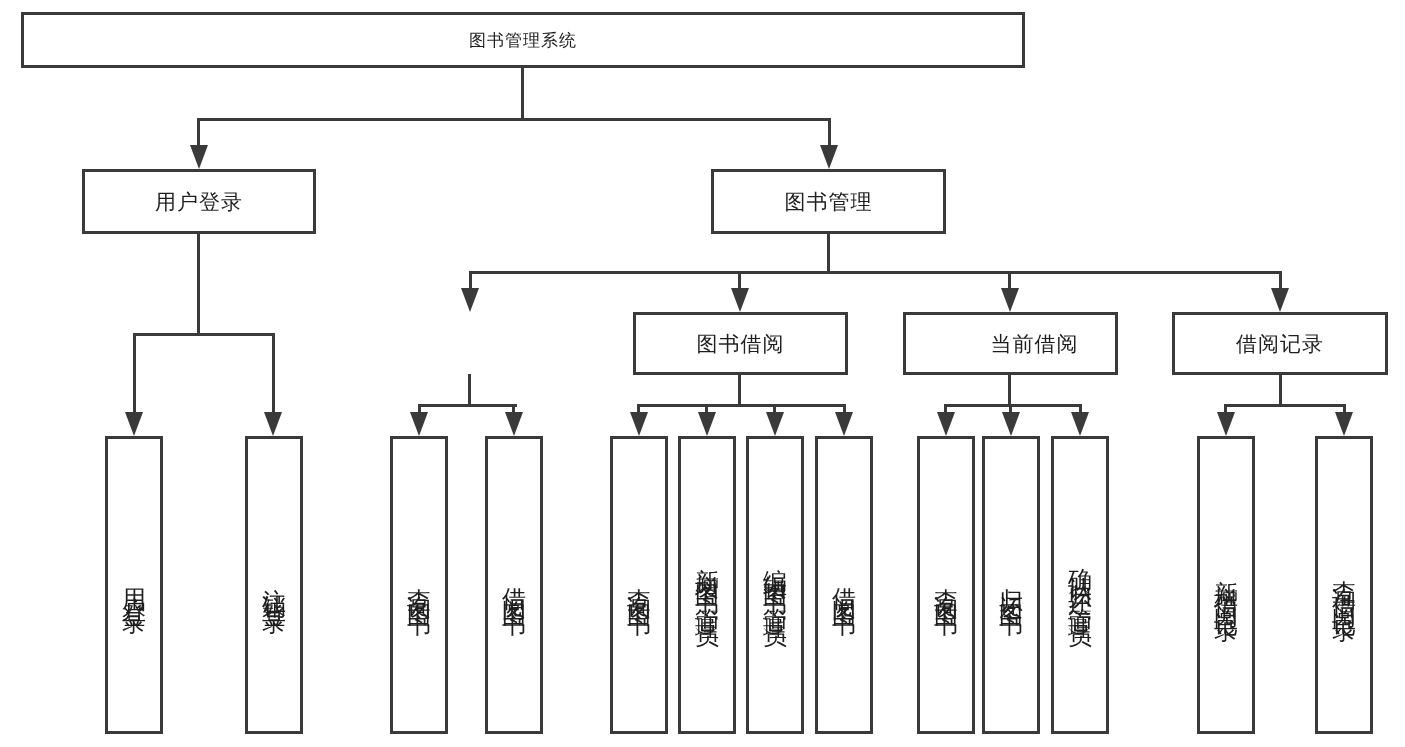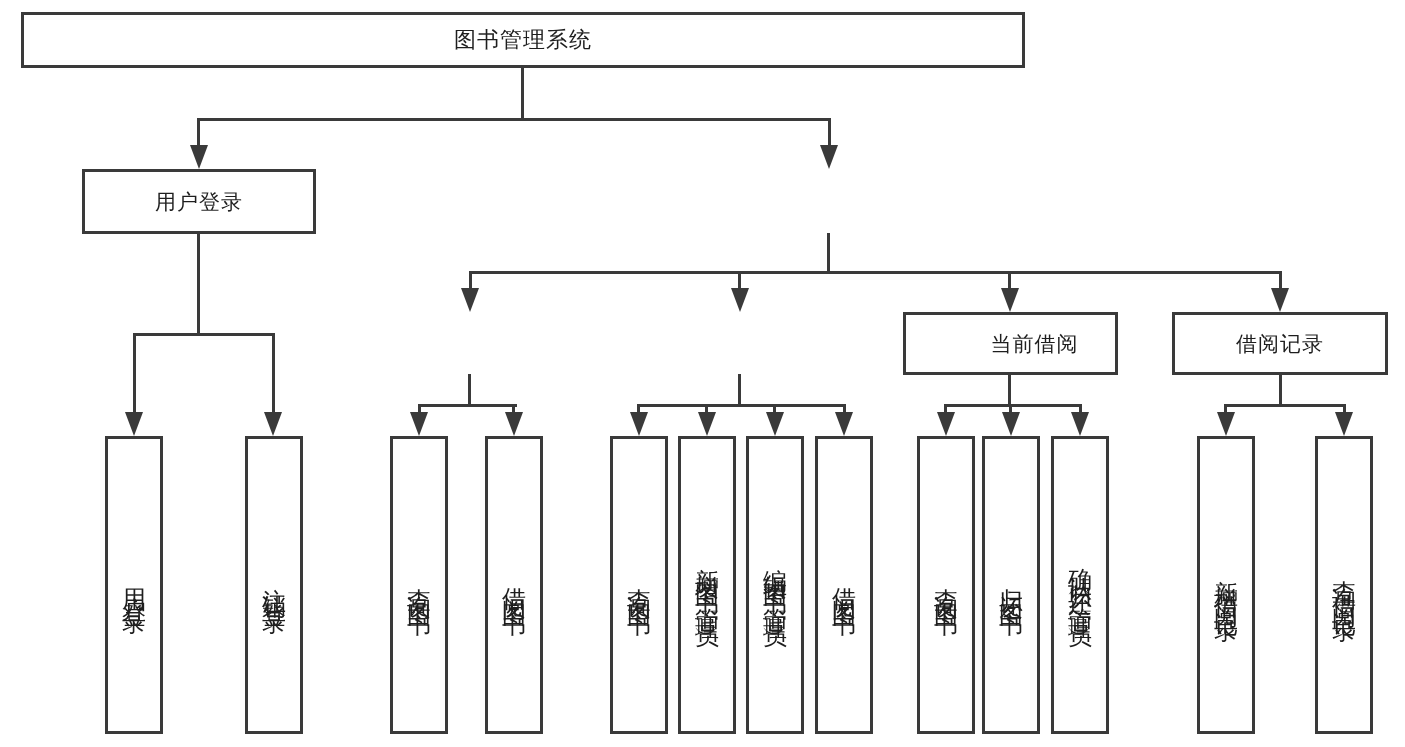--- a/index.html
+++ b/index.html
@@ -8,21 +8,21 @@
     --wm:#b0b0b0;
   }
   html,body{margin:0;padding:0;background:#fff;}
   body{font-family:"Liberation Sans","DejaVu Sans",sans-serif;}
   #canvas{position:relative;width:1405px;height:747px;background:#fff;overflow:hidden;}
 
   
   .b{position:absolute;box-sizing:border-box;border:3px solid var(--line);background:#fff;}
   .node-h{display:flex;align-items:center;justify-content:center;
           font-size:21px;color:var(--text);letter-spacing:1px;}
-  .root-label{font-size:22px;}
+  .root-label{font-size:17px;}
   .node-v{display:flex;align-items:center;justify-content:center;
           writing-mode:vertical-rl;text-orientation:mixed;
           font-size:24px;line-height:1;letter-spacing:8px;color:var(--text);}
 
   
   .v{position:absolute;width:3px;background:var(--line);}
   .h{position:absolute;height:3px;background:var(--line);}
 
   
   .a{position:absolute;width:0;height:0;
@@ -41,39 +41,41 @@
   <div class="b node-h root-label" style="left:21px;top:12px;width:1004px;height:56px;">图书管理系统</div>
 
   <div class="v" style="left:521px;top:67px;height:53px;"></div>
   <div class="h" style="left:197px;top:118px;width:634px;"></div>
   <div class="v" style="left:197px;top:118px;height:30px;"></div>
   <div class="a" style="left:190px;top:145px;"></div>
   <div class="v" style="left:828px;top:118px;height:30px;"></div>
   <div class="a" style="left:820px;top:145px;"></div>
 
   <div class="b node-h" style="left:82px;top:169px;width:234px;height:65px;">用户登录</div>
+  <div class="b node-h" style="left:711px;top:169px;width:235px;height:65px;">图书管理</div>
 
   <div class="v" style="left:197px;top:232px;height:103px;"></div>
   <div class="h" style="left:133px;top:333px;width:142px;"></div>
   <div class="v" style="left:133px;top:333px;height:80px;"></div>
   <div class="a" style="left:125px;top:412px;"></div>
   <div class="v" style="left:272px;top:333px;height:80px;"></div>
   <div class="a" style="left:264px;top:412px;"></div>
 
   <div class="v" style="left:827px;top:233px;height:40px;"></div>
   <div class="h" style="left:469px;top:271px;width:813px;"></div>
   <div class="v" style="left:469px;top:271px;height:20px;"></div>
   <div class="a" style="left:461px;top:288px;"></div>
   <div class="v" style="left:738px;top:271px;height:20px;"></div>
   <div class="a" style="left:731px;top:288px;"></div>
   <div class="v" style="left:1008px;top:271px;height:20px;"></div>
   <div class="a" style="left:1001px;top:288px;"></div>
   <div class="v" style="left:1279px;top:271px;height:20px;"></div>
   <div class="a" style="left:1271px;top:288px;"></div>
 
+  <div class="b node-h" style="left:633px;top:312px;width:215px;height:63px;">图书借阅</div>
   <div class="b node-h" style="left:903px;top:312px;width:215px;height:63px;padding-left:48px;">当前借阅</div>
   <div class="b node-h" style="left:1172px;top:312px;width:216px;height:63px;">借阅记录</div>
 
   <div class="v" style="left:468px;top:374px;height:33px;"></div>
   <div class="h" style="left:418px;top:404px;width:99px;"></div>
   <div class="v" style="left:418px;top:404px;height:10px;"></div>
   <div class="a" style="left:410px;top:412px;"></div>
   <div class="v" style="left:512px;top:404px;height:10px;"></div>
   <div class="a" style="left:505px;top:412px;"></div>
 

